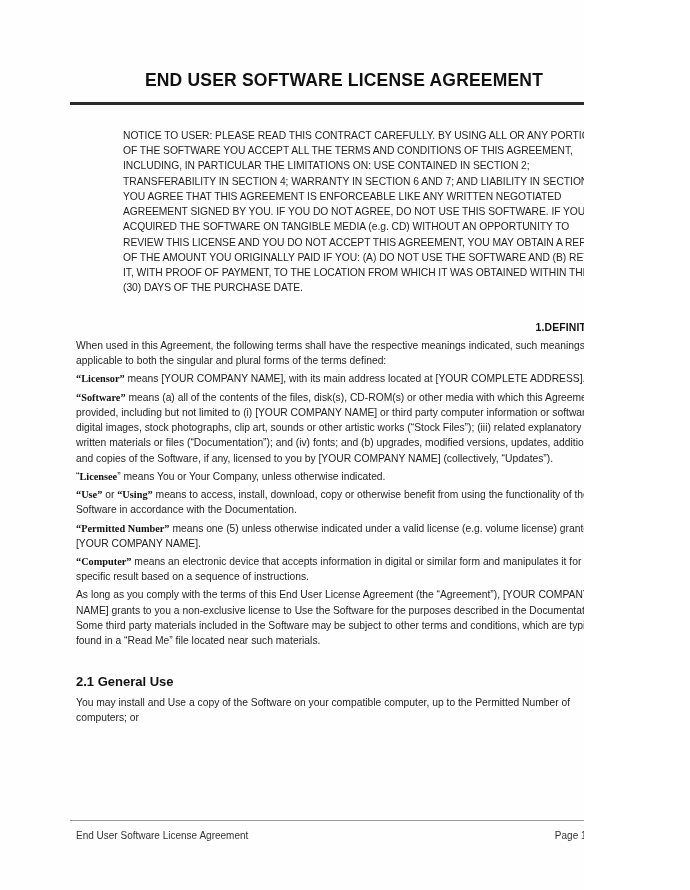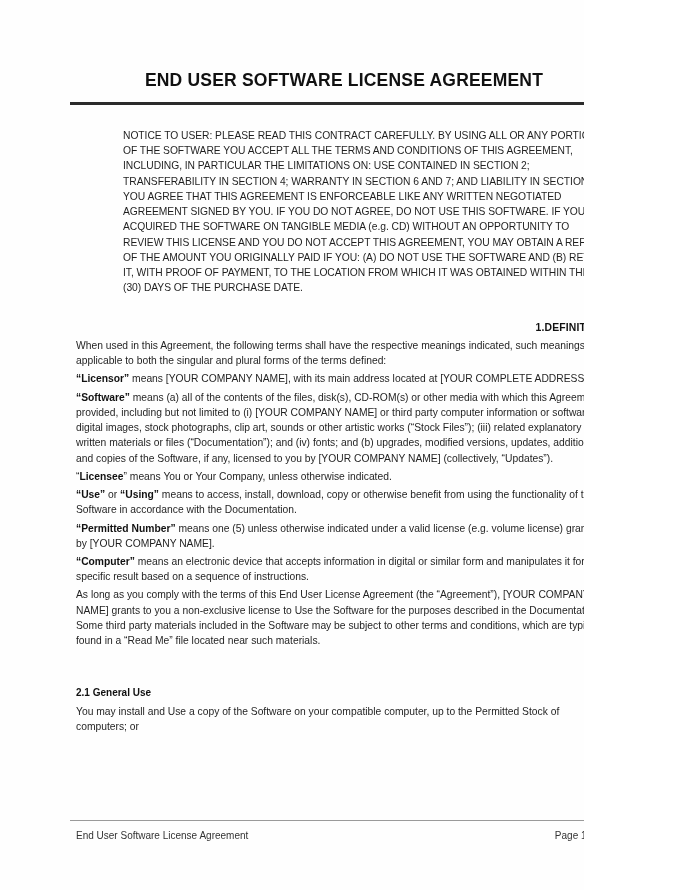--- a/index.html
+++ b/index.html
@@ -64,31 +64,32 @@
     font-weight: bold;
     color: #111111;
     letter-spacing: 0.15px;
     text-align: right;
   }
   .section-heading .num {
     display: inline-block;
     width: 22px;
   }
   .sub-heading {
-    margin-top: 38px;
-    font-size: 10px;
+    margin-top: 24px;
+    font-size: 13px;
     font-weight: bold;
     color: #111111;
   }
   .body-para {
     margin-top: 3px;
   }
   b, .term {
     font-weight: bold;
     color: #111111;
+    font-family: Liberation Serif, serif;
   }
   .footer {
     position: absolute;
     left: 70px;
     top: 820px;
     width: 542px;
   }
   .footer-rule {
     border: 0;
     border-top: 1px solid #9a9a9a;
@@ -135,21 +136,21 @@
 
     <p class="body-para"><span class="term">“Permitted Number”</span><span> means one (5) unless otherwise indicated under a valid license (e.g. volume license) granted by [YOUR COMPANY NAME].</span></p>
 
     <p class="body-para"><span class="term">“Computer”</span><span> means an electronic device that accepts information in digital or similar form and manipulates it for a specific result based on a sequence of instructions.</span></p>
 
 
     <p class="body-para">As long as you comply with the terms of this End User License Agreement (the “Agreement”), [YOUR COMPANY NAME] grants to you a non-exclusive license to Use the Software for the purposes described in the Documentation. Some third party materials included in the Software may be subject to other terms and conditions, which are typically found in a “Read Me” file located near such materials.</p>
 
     <p class="sub-heading"><span>2.1</span>&nbsp;<span>General Use</span></p>
 
-    <p class="body-para">You may install and Use a copy of the Software on your compatible computer, up to the Permitted Stock of computers; or</p>
+    <p class="body-para">You may install and Use a copy of the Software on your compatible computer, up to the Permitted Number of computers; or</p>
 
   </div>
 
   <div class="footer">
     <hr class="footer-rule">
     <div class="footer-row">
       <span class="footer-left">End User Software License Agreement</span>
       <span class="footer-right">Page 1 of 6</span>
     </div>
   </div>

